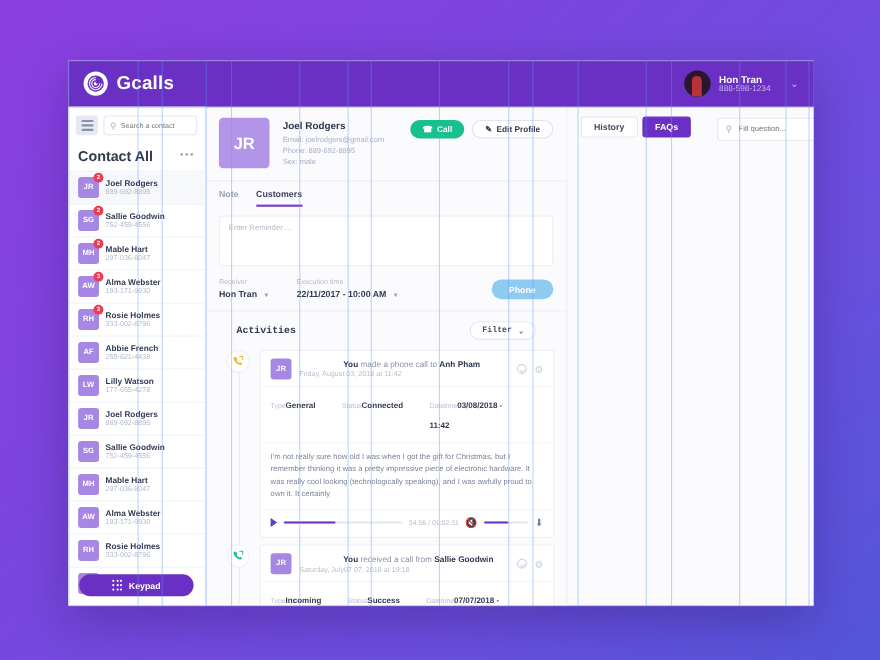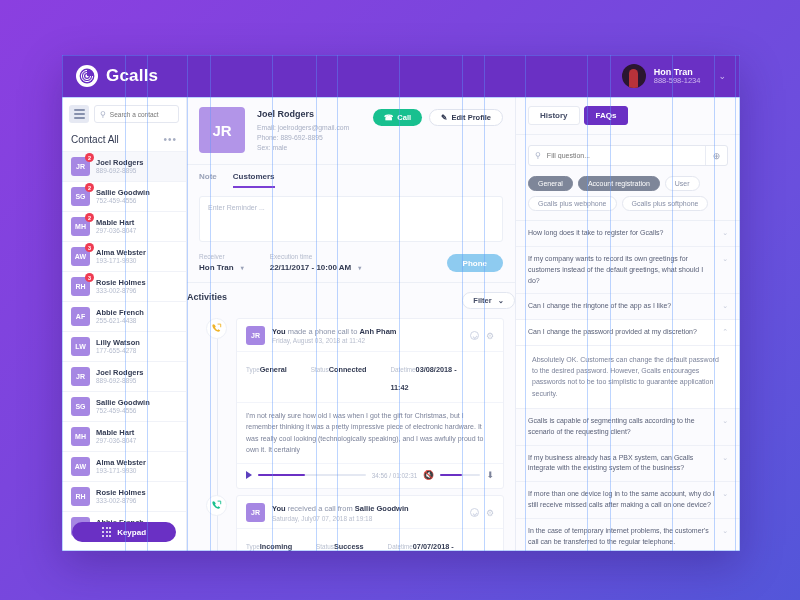--- a/index.html
+++ b/index.html
@@ -38,21 +38,21 @@
 
   
   .left{width:125px;background:#fff;border-right:1px solid #e9ecf5;display:flex;flex-direction:column;position:relative;}
   .left-top{display:flex;align-items:center;gap:5px;padding:8px 7px 7px 7px;}
   .burger{width:20px;height:18px;background:#e6e9f3;border-radius:3px;display:flex;flex-direction:column;justify-content:center;align-items:center;gap:2.5px;}
   .burger span{width:11px;height:1.6px;background:#8791ad;border-radius:1px;}
   .search-box{flex:1;height:18px;border:1px solid #e4e7f0;border-radius:3px;display:flex;align-items:center;gap:4px;padding:0 5px;}
   .search-box .mag{color:#aab2c8;font-size:8px;}
   .search-box input{border:0;outline:0;font-size:6.5px;color:#9aa2b8;font-family:inherit;width:100%;background:transparent;}
   .contact-head{display:flex;align-items:center;padding:4px 9px 6px;}
-  .contact-head .t{font-size:10px;font-weight:400;color:#323a52;}
+  .contact-head .t{font-size:13px;font-weight:700;color:#323a52;}
   .contact-head .dots{margin-left:auto;color:#a6adc2;font-size:10px;letter-spacing:1px;line-height:4px;}
   .clist{flex:1;overflow:hidden;}
   .crow{display:flex;align-items:center;gap:6px;padding:5px 9px;border-top:1px solid #f0f2f8;position:relative;}
   .crow.active{background:#f7f8fc;}
   .cav{width:19px;height:19px;border-radius:3px;background:#a687e3;color:#fff;font-size:7px;font-weight:700;display:flex;align-items:center;justify-content:center;flex:0 0 auto;position:relative;}
   .badge{position:absolute;top:-4px;right:-4px;width:9px;height:9px;border-radius:50%;background:#ef3b52;color:#fff;font-size:5.5px;font-weight:700;display:flex;align-items:center;justify-content:center;}
   .cinfo{line-height:1.25;min-width:0;}
   .cname{font-size:7.5px;font-weight:700;color:#333b53;white-space:nowrap;}
   .cphone{font-size:6.5px;color:#b4bbcd;white-space:nowrap;}
   .keypad-btn{position:absolute;left:10px;right:10px;bottom:9px;height:20px;border-radius:11px;background:#6a30c4;color:#fff;display:flex;align-items:center;justify-content:center;gap:6px;font-size:8px;font-weight:700;border:0;cursor:pointer;}
@@ -71,52 +71,52 @@
   .btn-edit{background:#fff;color:#333b53;border:1px solid #dfe3ee;border-radius:11px;height:17px;padding:0 11px;font-size:7.5px;font-weight:700;display:flex;align-items:center;gap:4px;cursor:pointer;font-family:inherit;}
   .tabs-nr{display:flex;gap:16px;padding:7px 12px 0;border-top:1px solid #eceff6;}
   .tab-nr{font-size:8px;font-weight:700;color:#9aa2b8;padding-bottom:5px;cursor:pointer;border-bottom:2px solid transparent;}
   .tab-nr.on{color:#3b4260;border-bottom-color:#7b3fd4;}
   .note-area{margin:8px 12px 0;height:46px;background:#fff;border:1px solid #eceff6;border-radius:3px;padding:7px 8px;font-size:7px;color:#b2b9cb;}
   .recv-row{display:flex;align-items:flex-end;gap:26px;padding:11px 12px 10px;border-bottom:1px solid #eceff6;}
   .fld-lbl{font-size:6.5px;color:#b3bacc;margin-bottom:3px;}
   .fld-val{font-size:8px;color:#333b53;font-weight:700;display:flex;align-items:center;gap:7px;}
   .fld-val .cv{color:#9aa2b8;font-size:6px;}
   .btn-save{margin-left:auto;background:#8ecbf0;color:#fff;border:0;border-radius:11px;height:18px;padding:0 16px;font-size:8px;font-weight:700;cursor:pointer;font-family:inherit;}
-  .act-head{display:flex;padding:9px 0 9px;}
+  .act-head{display:flex;align-items:center;padding:9px 28px 9px;font-family:Liberation Mono, monospace;}
   .act-title{font-size:9px;font-weight:700;color:#333b53;}
   .btn-filter{margin-left:auto;background:#fff;border:1px solid #e2e6f0;border-radius:10px;height:17px;padding:0 10px;font-size:7.5px;font-weight:700;color:#444c66;display:flex;align-items:center;gap:6px;cursor:pointer;font-family:inherit;}
   .acts{flex:1;overflow:hidden;position:relative;padding-left:12px;}
   .timeline{position:absolute;left:30px;top:0;bottom:0;width:1px;background:#e6eaf4;}
   .act{display:flex;gap:9px;position:relative;margin-bottom:6px;}
   .act-ico{width:21px;height:21px;border-radius:50%;background:#fff;border:1px solid #edf0f7;display:flex;align-items:center;justify-content:center;flex:0 0 auto;position:relative;z-index:2;margin-left:7px;}
   .act-card{flex:1;background:#fff;border:1px solid #eef0f7;border-radius:3px;margin-right:11px;min-width:0;}
   .act-top{display:flex;gap:7px;align-items:center;padding:7px 9px 6px;}
   .act-av{width:19px;height:19px;border-radius:3px;background:#a687e3;color:#fff;font-size:7px;font-weight:700;display:flex;align-items:center;justify-content:center;flex:0 0 auto;}
-  .act-ttl{font-size:7.5px;color:#8b93a9;line-height:1.4;}
+  .act-ttl{font-size:7.5px;color:#8b93a9;line-height:1.4;margin-left:40px;}
   .act-ttl b{color:#2f3750;}
   .act-sub{font-size:6.5px;color:#b7bdcd;}
   .act-tools{margin-left:auto;display:flex;gap:7px;align-items:center;}
   .tick{width:9px;height:9px;border-radius:50%;border:1.3px solid #cfd5e4;position:relative;}
   .tick::after{content:"";position:absolute;left:2px;top:3px;width:3.4px;height:1.8px;border-left:1.2px solid #cfd5e4;border-bottom:1.2px solid #cfd5e4;transform:rotate(-45deg);}
   .gear{color:#c6ccdb;font-size:9px;}
   .meta-row{display:flex;padding:6px 9px 8px;border-top:1px solid #f2f4fa;}
   .meta{margin-right:24px;}
   .meta .k{font-size:6.3px;color:#b9c0d0;margin-bottom:2px;}
   .meta .v{font-size:7.3px;color:#333b53;font-weight:700;}
   .transcript{font-size:7px;color:#7c839a;line-height:1.62;padding:7px 9px 8px;border-top:1px solid #f2f4fa;}
   .player{display:flex;align-items:center;gap:6px;padding:6px 9px 8px;border-top:1px solid #f2f4fa;}
   .play-t{width:0;height:0;border-left:6px solid #5b3fbe;border-top:4px solid transparent;border-bottom:4px solid transparent;}
   .bar{flex:1;height:2px;background:#e4e8f2;border-radius:2px;position:relative;}
   .bar i{position:absolute;left:0;top:0;bottom:0;width:44%;background:#6a30c4;border-radius:2px;display:block;}
   .time{font-size:6.3px;color:#b4bbcd;white-space:nowrap;}
   .vol-bar{width:40px;height:2px;background:#e4e8f2;border-radius:2px;position:relative;}
   .vol-bar i{position:absolute;left:0;top:0;bottom:0;width:55%;background:#6a30c4;border-radius:2px;display:block;}
 
   
-  .right{width:224px;background:#fbfbfe;display:flex;flex-direction:column;}
+  .right{width:224px;background:#fbfbfe;display:flex;flex-direction:row;}
   .rtabs{display:flex;gap:4px;padding:9px 12px 9px;border-bottom:1px solid #eceff6;}
   .rtab{height:19px;padding:0 11px;border-radius:3px;font-size:8px;font-weight:700;display:flex;align-items:center;cursor:pointer;background:#fff;border:1px solid #e7eaf2;color:#444c66;}
   .rtab.on{background:#6a30c4;color:#fff;border-color:#6a30c4;}
   .q-search{margin:10px 12px 0;height:21px;border:1px solid #e4e7f0;border-radius:3px;display:flex;align-items:center;background:#fff;}
   .q-search .mag{color:#aab2c8;font-size:8px;padding:0 6px;}
   .q-search input{flex:1;border:0;outline:0;font-size:7px;color:#9aa2b8;font-family:inherit;background:transparent;}
   .q-btn{width:22px;height:100%;border-left:1px solid #e9ecf4;display:flex;align-items:center;justify-content:center;color:#9aa2b8;font-size:9px;cursor:pointer;}
   .chips{display:flex;flex-wrap:wrap;gap:5px;padding:10px 12px 9px;border-bottom:1px solid #eceff6;}
   .chip{height:15px;padding:0 9px;border-radius:8px;font-size:7px;display:flex;align-items:center;cursor:pointer;background:#fff;border:1px solid #e4e7f0;color:#878fa6;}
   .chip.on{background:#7e8699;border-color:#7e8699;color:#fff;}

